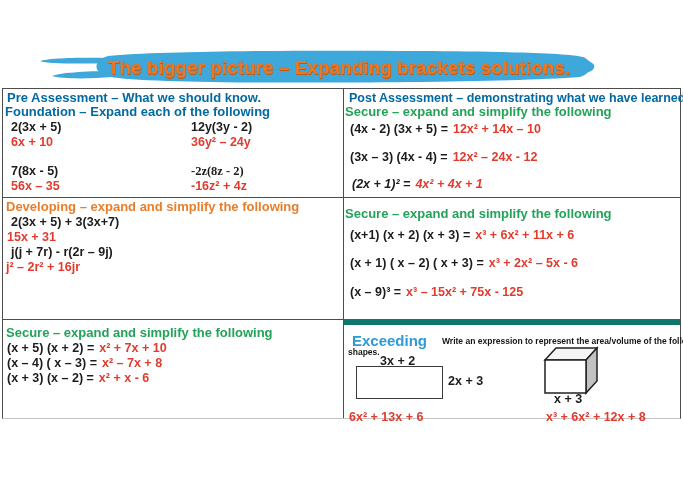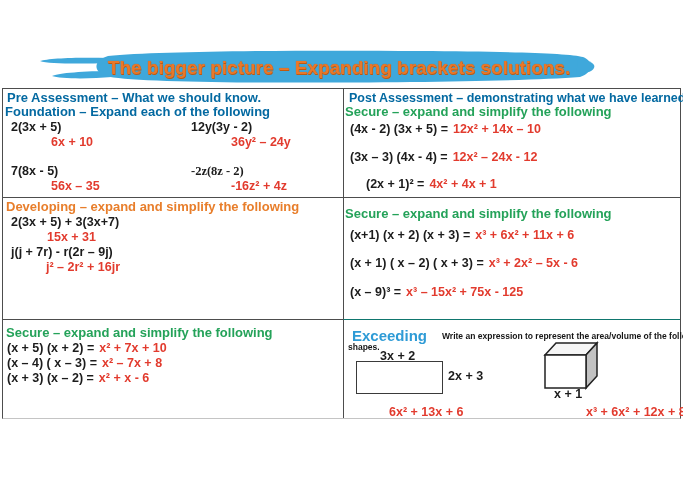--- a/index.html
+++ b/index.html
@@ -16,29 +16,29 @@
 
   
   .tbl{position:absolute;left:2px;top:88px;width:677px;height:329px;
        border:1px solid #4d4d4d;border-bottom-color:#c4c4c4;}
   .cell{position:absolute;box-sizing:border-box;background:#fff;}
   #c-pre   {left:0;   top:0;    width:340px;height:108px;}
   #c-post  {left:340px;top:0;   width:337px;height:108px;border-left:1px solid #4d4d4d;}
   #c-dev   {left:0;   top:108px;width:340px;height:122px;border-top:1px solid #4d4d4d;}
   #c-secmid{left:340px;top:108px;width:337px;height:122px;border-left:1px solid #4d4d4d;border-top:1px solid #4d4d4d;}
   #c-secbot{left:0;   top:230px;width:340px;height:99px; border-top:1px solid #4d4d4d;}
-  #c-exc   {left:340px;top:230px;width:337px;height:99px;border-left:1px solid #4d4d4d;border-top:1px solid #0f766e;}
+  #c-exc   {left:340px;top:230px;width:337px;height:99px;border-left:1px solid #4d4d4d;border-top:6px solid #0f766e;}
 
   .ln{position:absolute;white-space:nowrap;font-weight:bold;font-size:12.5px;
       line-height:14px;color:#1c1c1c;}
   .red-h{color:#0369a1;}
   .green-h{color:#24a259;}
   .orange-h{color:#e87e2b;}
   .blue-h{color:#2e9bd6;font-size:15px;}
-  .ans{color:#e23b2e;margin-left:40px;}
+  .ans{color:#e23b2e;}
   .eq .ans{margin-left:5px;}
   .small{font-size:8.5px;font-weight:bold;color:#161616;line-height:9px;}
 
   
   .rect-shape{position:absolute;left:12px;top:41px;width:85px;height:31px;
       border:1.5px solid #3a3a3a;background:#fff;}
   .cube{position:absolute;left:196px;top:20px;}
 </style>
 </head>
 <body>
@@ -68,21 +68,21 @@
       <div class="ln" style="left:188px;top:75px;font-family:Liberation Serif, serif;">-2z(8z - 2)</div>
       <div class="ln ans" style="left:8px;top:90px;">56x – 35</div>
       <div class="ln ans" style="left:188px;top:90px;">-16z² + 4z</div>
     </div>
 
     <div class="cell" id="c-post">
       <div class="ln red-h" style="left:5px;top:2px;font-size:12.5px;">Post Assessment – demonstrating what we have learned.</div>
       <div class="ln green-h" style="left:1px;top:16px;font-size:13px;">Secure – expand and simplify the following</div>
       <div class="ln eq" style="left:6px;top:33px;"><span>(4x - 2) (3x + 5) =</span><span class="ans">12x² + 14x – 10</span></div>
       <div class="ln eq" style="left:6px;top:61px;"><span>(3x – 3) (4x - 4) =</span><span class="ans">12x² – 24x - 12</span></div>
-      <div class="ln eq" style="left:22px;top:88px;"><span>(2x + 1)² =</span><span class="ans">4x² + 4x + 1</span></div>
+      <div class="ln eq" style="left:8px;top:88px;font-style:italic;"><span>(2x + 1)² =</span><span class="ans">4x² + 4x + 1</span></div>
     </div>
 
     <div class="cell" id="c-dev">
       <div class="ln orange-h" style="left:3px;top:2px;font-size:13px;text-align:center;">Developing – expand and simplify the following</div>
       <div class="ln" style="left:8px;top:17px;text-align:right;">2(3x + 5) + 3(3x+7)</div>
       <div class="ln ans" style="left:4px;top:32px;">15x + 31</div>
       <div class="ln" style="left:8px;top:47px;">j(j + 7r) - r(2r – 9j)</div>
       <div class="ln ans" style="left:3px;top:62px;">j² – 2r² + 16jr</div>
     </div>
 
@@ -108,18 +108,18 @@
       <div class="ln" style="left:36px;top:29px;">3x + 2</div>
       <div class="rect-shape"></div>
       <div class="ln" style="left:104px;top:49px;">2x + 3</div>
       <div class="ln ans" style="left:5px;top:85px;">6x² + 13x + 6</div>
 
       <svg class="cube" width="64" height="52" viewBox="0 0 64 52">
         <polygon points="5,15 16,3 57,3 46,15" fill="#f5f5f5" stroke="#222" stroke-width="1.5"></polygon>
         <polygon points="46,15 57,3 57,36 46,48" fill="#c2c2c2" stroke="#222" stroke-width="1.5"></polygon>
         <rect x="5" y="15" width="41" height="33" fill="#ffffff" stroke="#222" stroke-width="1.5"></rect>
       </svg>
-      <div class="ln" style="left:210px;top:67px;">x + 1</div>
+      <div class="ln" style="left:210px;top:67px;">x + 3</div>
       <div class="ln ans" style="left:202px;top:85px;">x³ + 6x² + 12x + 8</div>
     </div>
 
   </div>
 </div>
 
 </body></html>

